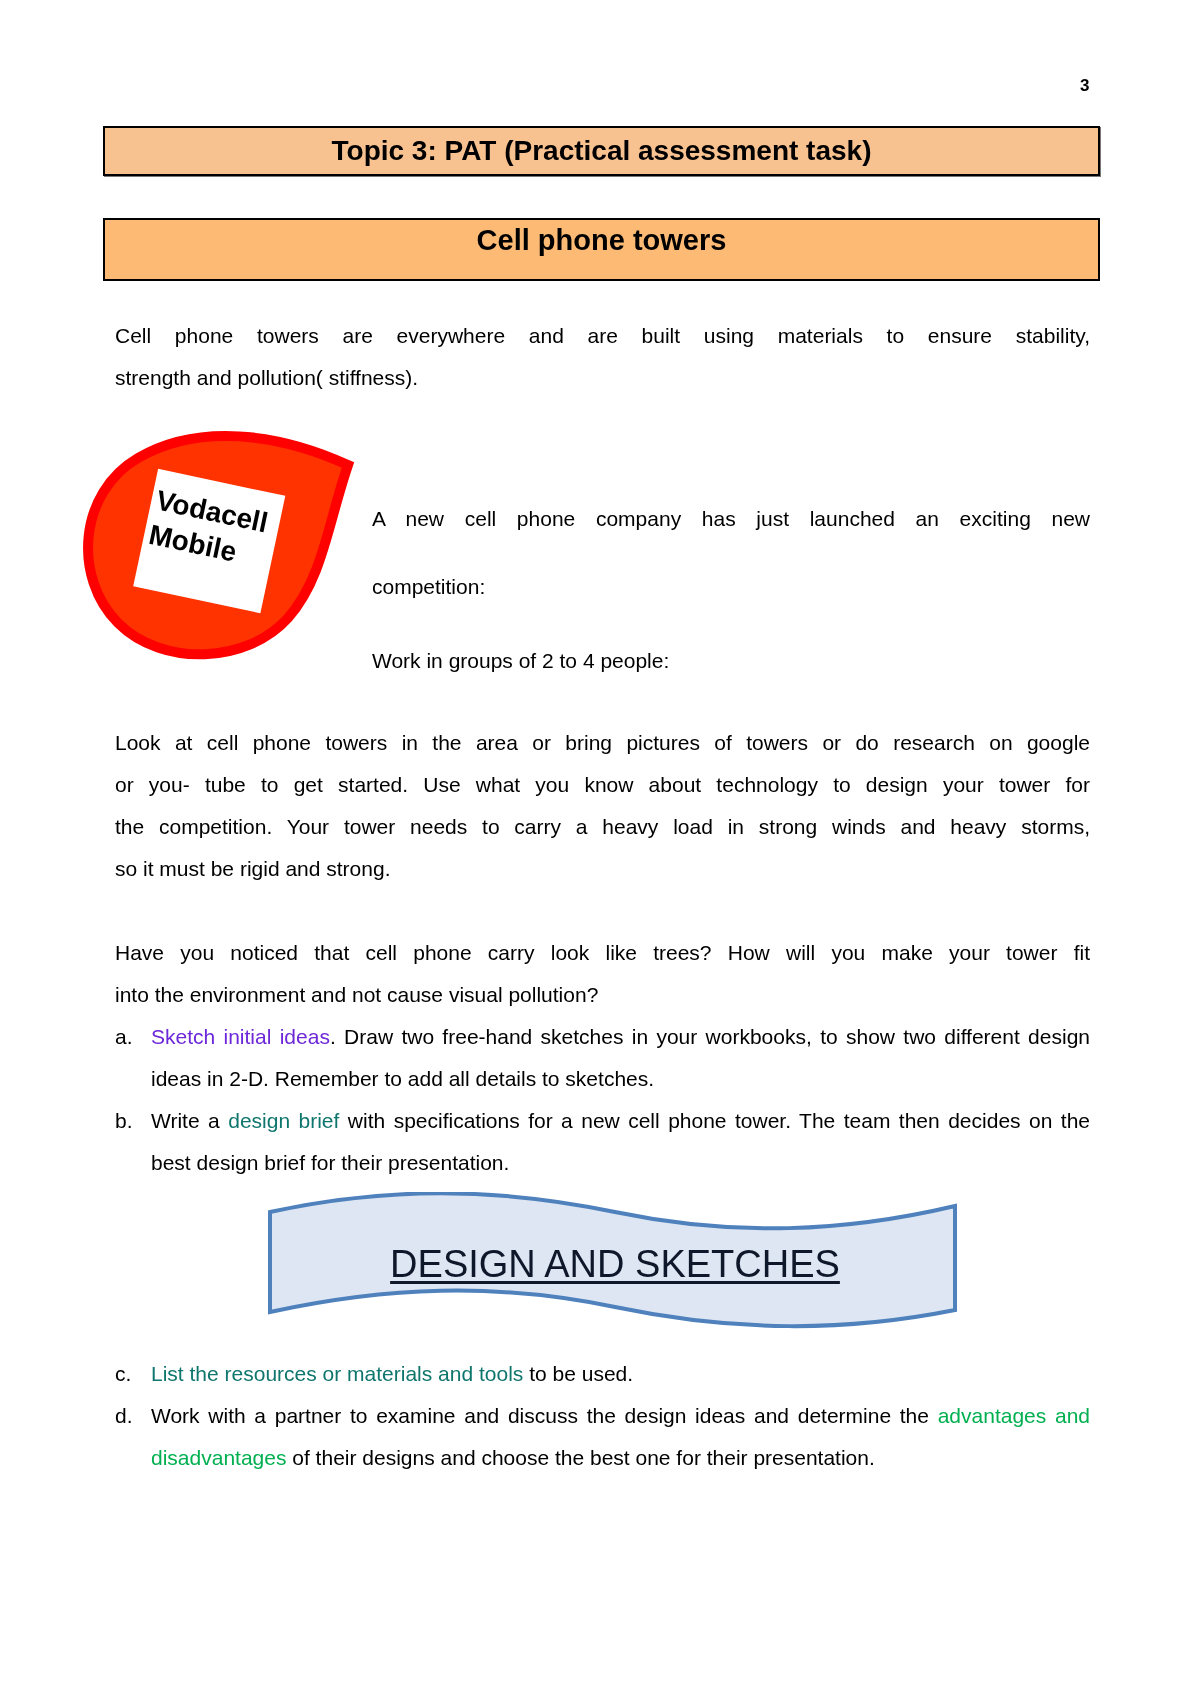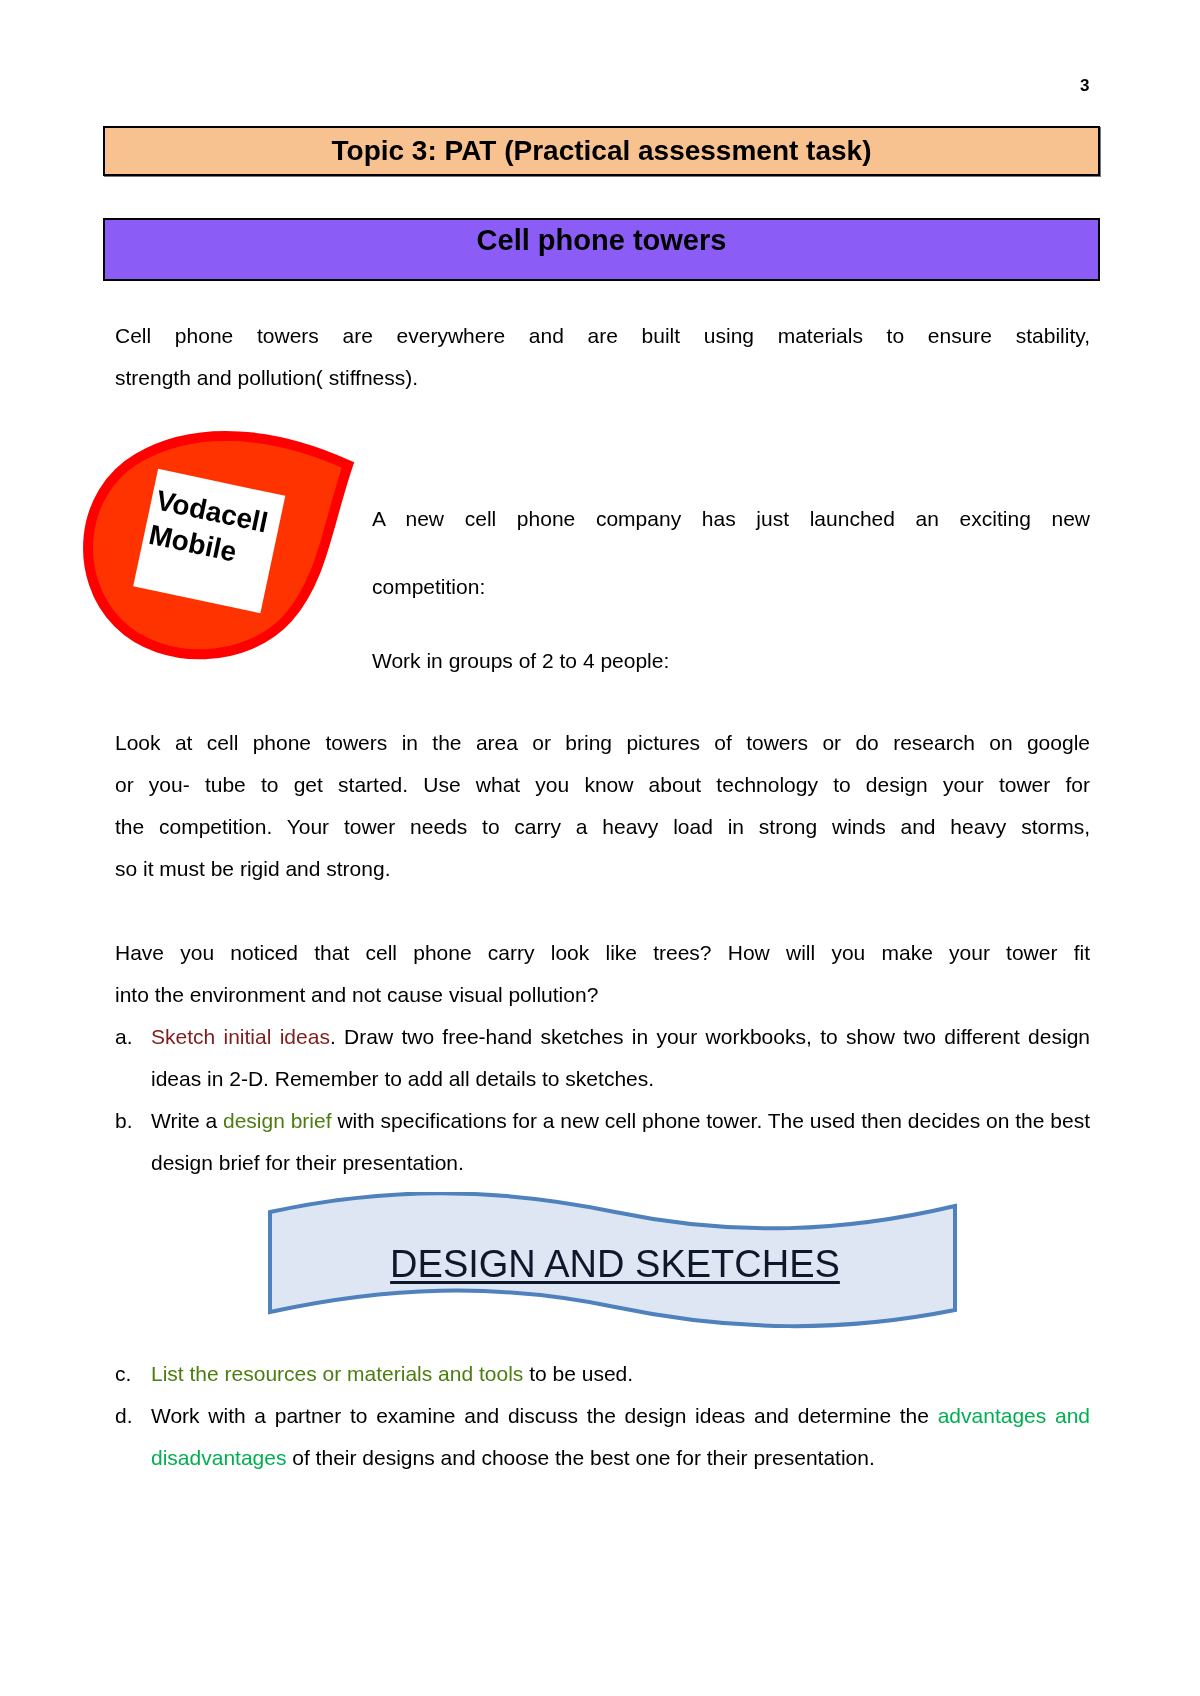--- a/index.html
+++ b/index.html
@@ -12,36 +12,36 @@
   }
   .topic-box {
     position: absolute; left: 103px; top: 126px; width: 997px; height: 50px;
     background: #f8c190; border: 2px solid #000; box-sizing: border-box;
     box-shadow: 1px 1px 0 #777;
     display: flex; align-items: center; justify-content: center;
     font-size: 28px; font-weight: bold;
   }
   .section-box {
     position: absolute; left: 103px; top: 218px; width: 997px; height: 63px;
-    background: #8b5cf6; border: 2px solid #000; box-sizing: border-box;
+    background: #fdba74; border: 2px solid #000; box-sizing: border-box;
     display: flex; justify-content: center; padding-top: 4px;
     font-size: 29px; font-weight: bold;
   }
   .para {
     position: absolute; font-size: 21px; line-height: 42px; text-align: justify;
   }
   .logo { position: absolute; left: 78px; top: 428px; width: 280px; height: 240px; }
   .list-item {
     position: absolute; left: 115px; width: 975px; font-size: 21px; line-height: 42px;
     text-align: justify;
   }
   .list-item .marker { position: absolute; left: 0; top: 0; }
   .list-item .body { display: block; margin-left: 36px; }
-  .c-blue { color: #7f1d1d; }
-  .c-red { color: #4d7c0f; }
+  .c-blue { color: #6d28d9; }
+  .c-red { color: #0f766e; }
   .c-green { color: #00b050; }
   .banner { position: absolute; left: 265px; top: 1192px; width: 700px; height: 140px; }
   .banner-text {
     position: absolute; left: 265px; top: 1243px; width: 700px; text-align: center;
     font-size: 38px; color: #0f172a; text-decoration: underline; text-underline-offset: 4px;
     text-decoration-thickness: 3px;
   }
 </style>
 </head>
 <body>
@@ -87,21 +87,21 @@
 <div class="list-item" style="top:1016px;">
   <span class="marker">a.</span>
   <span class="body">
     <span class="c-blue">Sketch initial ideas</span><span>. Draw two free-hand sketches in your workbooks, to show two different design ideas in 2-D. Remember to add all details to sketches.</span>
   </span>
 </div>
 
 <div class="list-item" style="top:1100px;">
   <span class="marker">b.</span>
   <span class="body">
-    <span>Write a </span><span class="c-red">design brief</span><span> with specifications for a new cell phone tower. The used then decides on the best design brief for their presentation.</span>
+    <span>Write a </span><span class="c-red">design brief</span><span> with specifications for a new cell phone tower. The team then decides on the best design brief for their presentation.</span>
   </span>
 </div>
 
 <svg class="banner" viewBox="0 0 700 140">
   <path d="M5,20 C120,-5 230,-5 350,20 C470,45 580,40 690,14 L690,118 C580,140 470,140 350,115 C230,90 120,95 5,120 Z" fill="#dde6f2" stroke="#4f81bd" stroke-width="4"></path>
 </svg>
 <div class="banner-text">DESIGN AND SKETCHES</div>
 
 <div class="list-item" style="top:1353px;">
   <span class="marker">c.</span>

